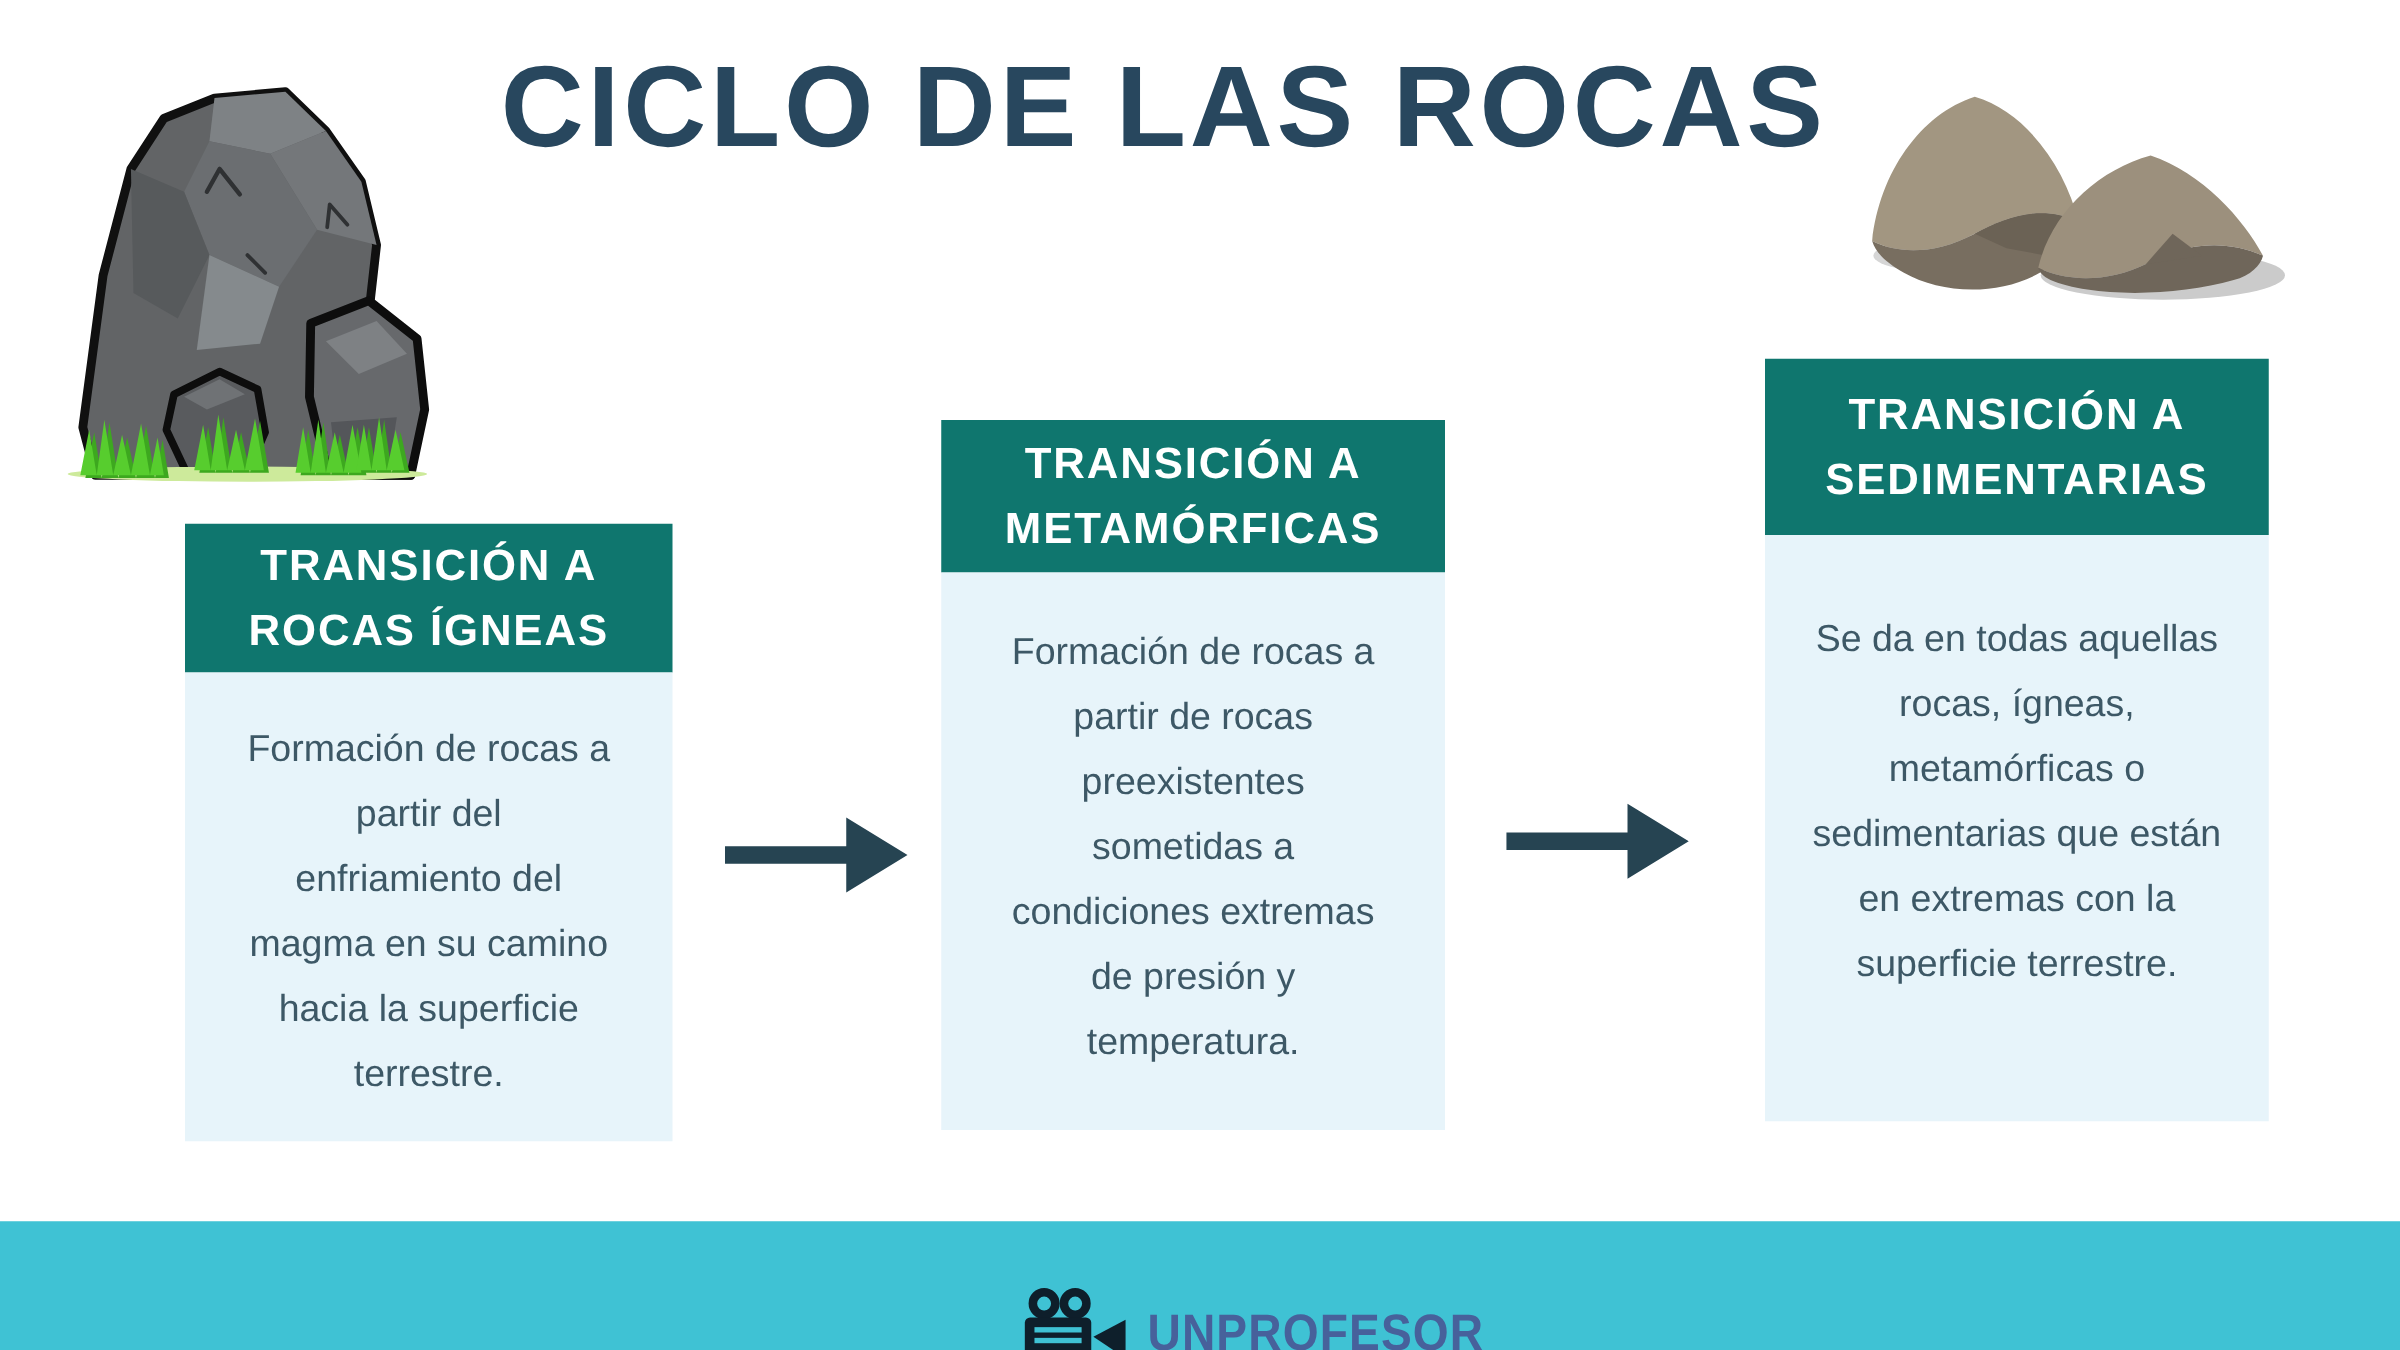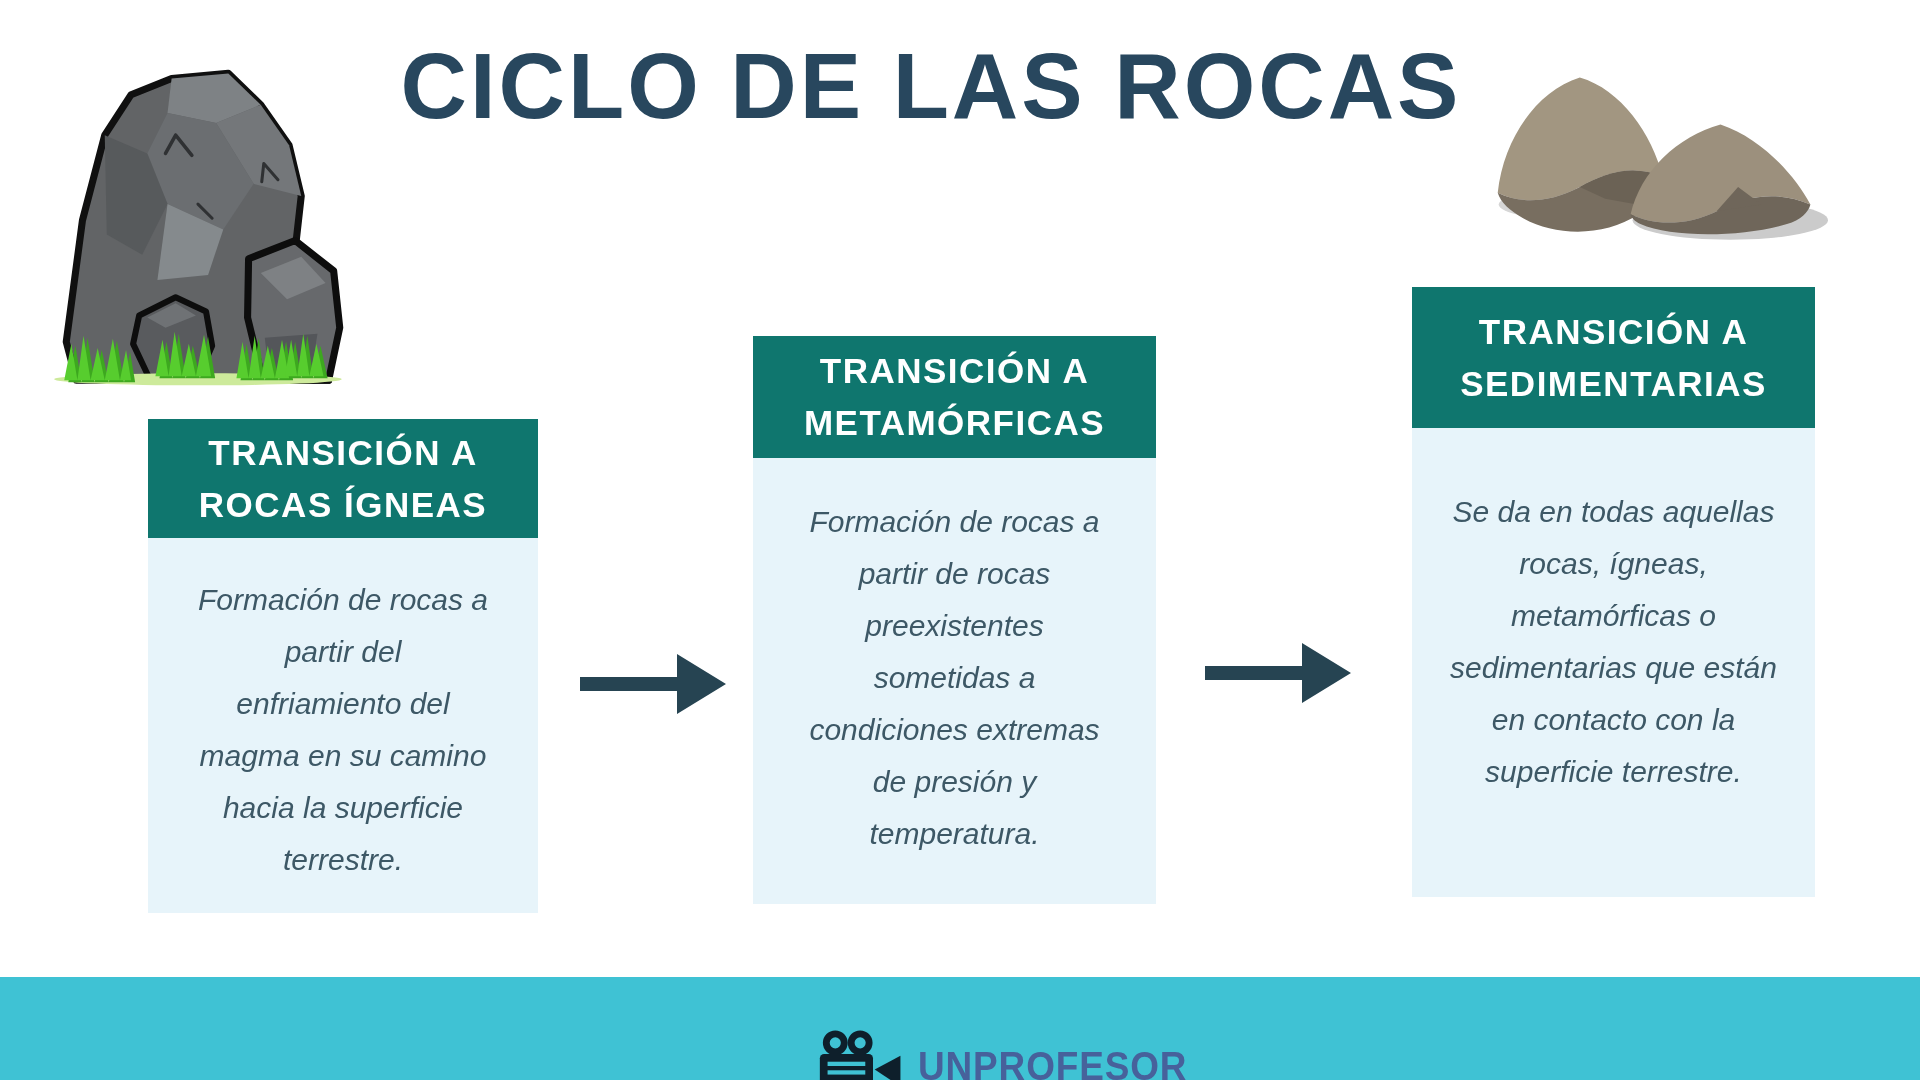--- a/index.html
+++ b/index.html
@@ -23,21 +23,20 @@
     background:#0f766e; color:#ffffff;
     font-weight:700; font-size:35px; letter-spacing:1.5px; line-height:1.48;
     display:flex; align-items:center; justify-content:center;
     text-align:center; white-space:pre-line;
   }
   .card-body {
     background:#e7f4fa; color:#3d5866;
     font-size:30px; line-height:52px;
     text-align:center; white-space:pre-line;
     box-sizing:border-box;
-    font-style:italic;
   }
   #card1 { left:148px; top:419px; width:390px; }
   #card1 .card-header { height:119px; }
   #card1 .card-body   { height:375px; padding-top:36px; }
 
   #card2 { left:753px; top:336px; width:403px; }
   #card2 .card-header { height:122px; }
   #card2 .card-body   { height:446px; padding-top:38px; }
 
   #card3 { left:1412px; top:287px; width:403px; }
@@ -142,21 +141,21 @@
     <polygon points="0,25 97,25 97,2 146,32 97,62 97,39 0,39" fill="#264452"></polygon>
   </svg>
 
   <div id="card3" class="card">
     <div class="card-header">TRANSICIÓN A
 SEDIMENTARIAS</div>
     <div class="card-body">Se da en todas aquellas
 rocas, ígneas,
 metamórficas o
 sedimentarias que están
-en contacto con la
+en extremas con la
 superficie terrestre.</div>
   </div>
 
   <div class="footer-bar"></div>
   <div class="logo">
     <svg width="86" height="60" viewBox="0 0 100 70" xmlns="http://www.w3.org/2000/svg">
       <circle cx="20" cy="15" r="10.5" fill="none" stroke="#0e1f2b" stroke-width="8"></circle>
       <circle cx="49" cy="15" r="10.5" fill="none" stroke="#0e1f2b" stroke-width="8"></circle>
       <rect x="2" y="28" width="62" height="38" rx="5" fill="#0e1f2b"></rect>
       <rect x="11" y="37" width="44" height="5" fill="#3fc2d4"></rect>

